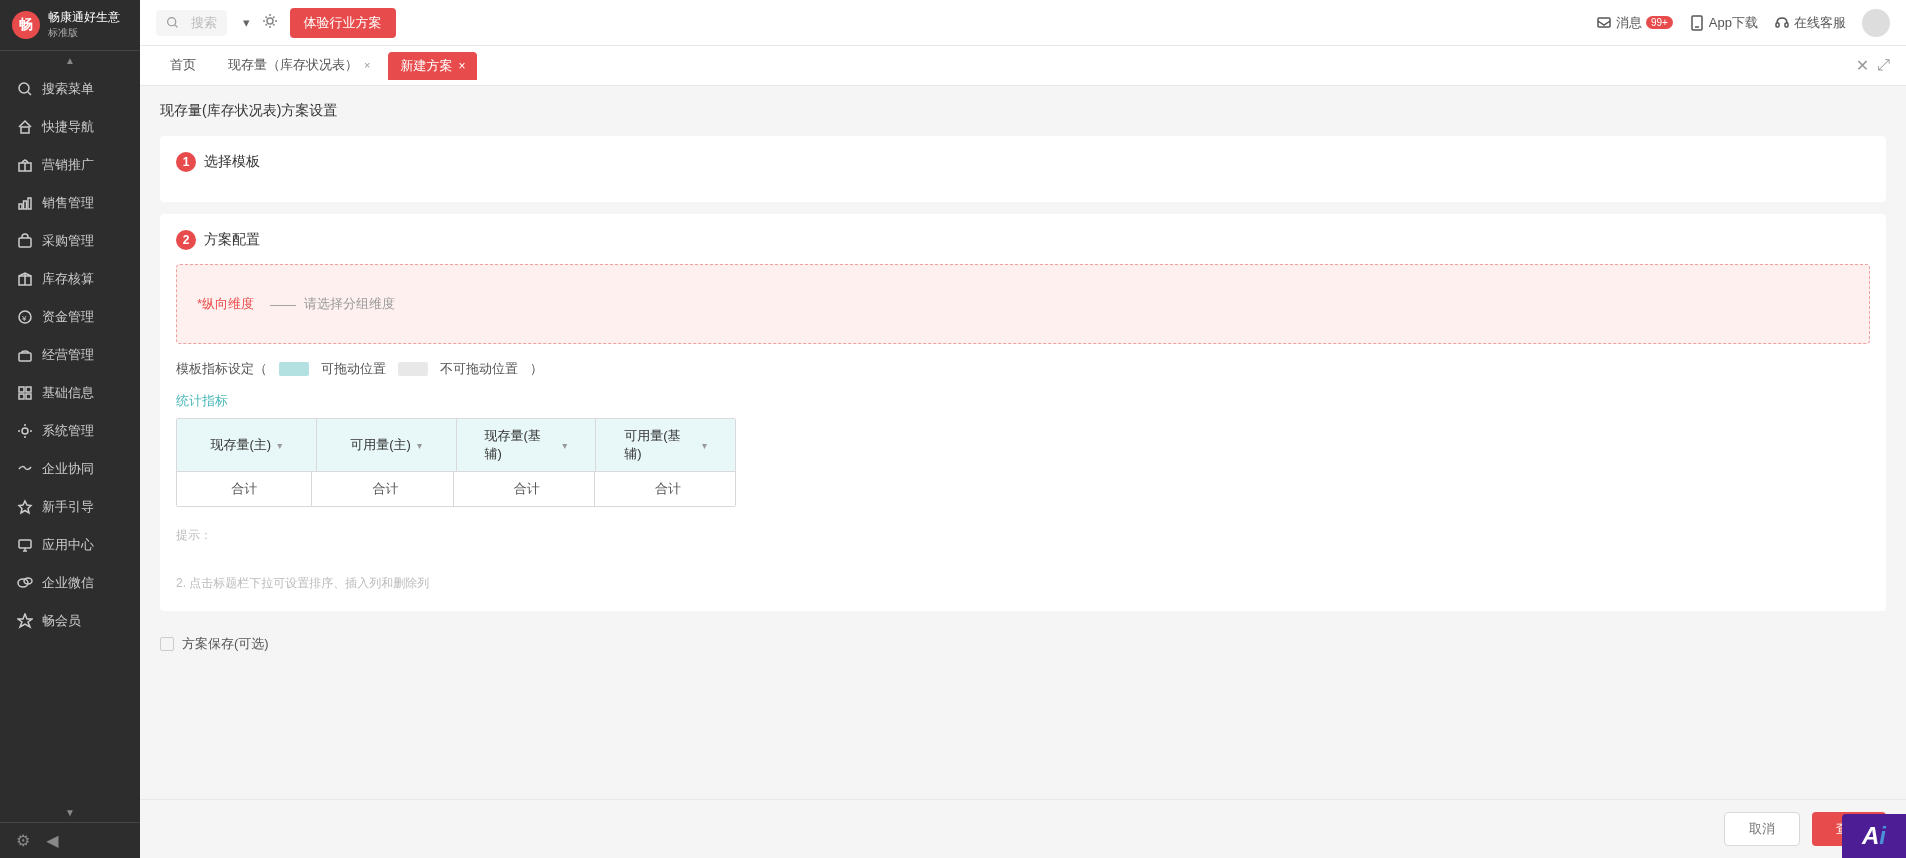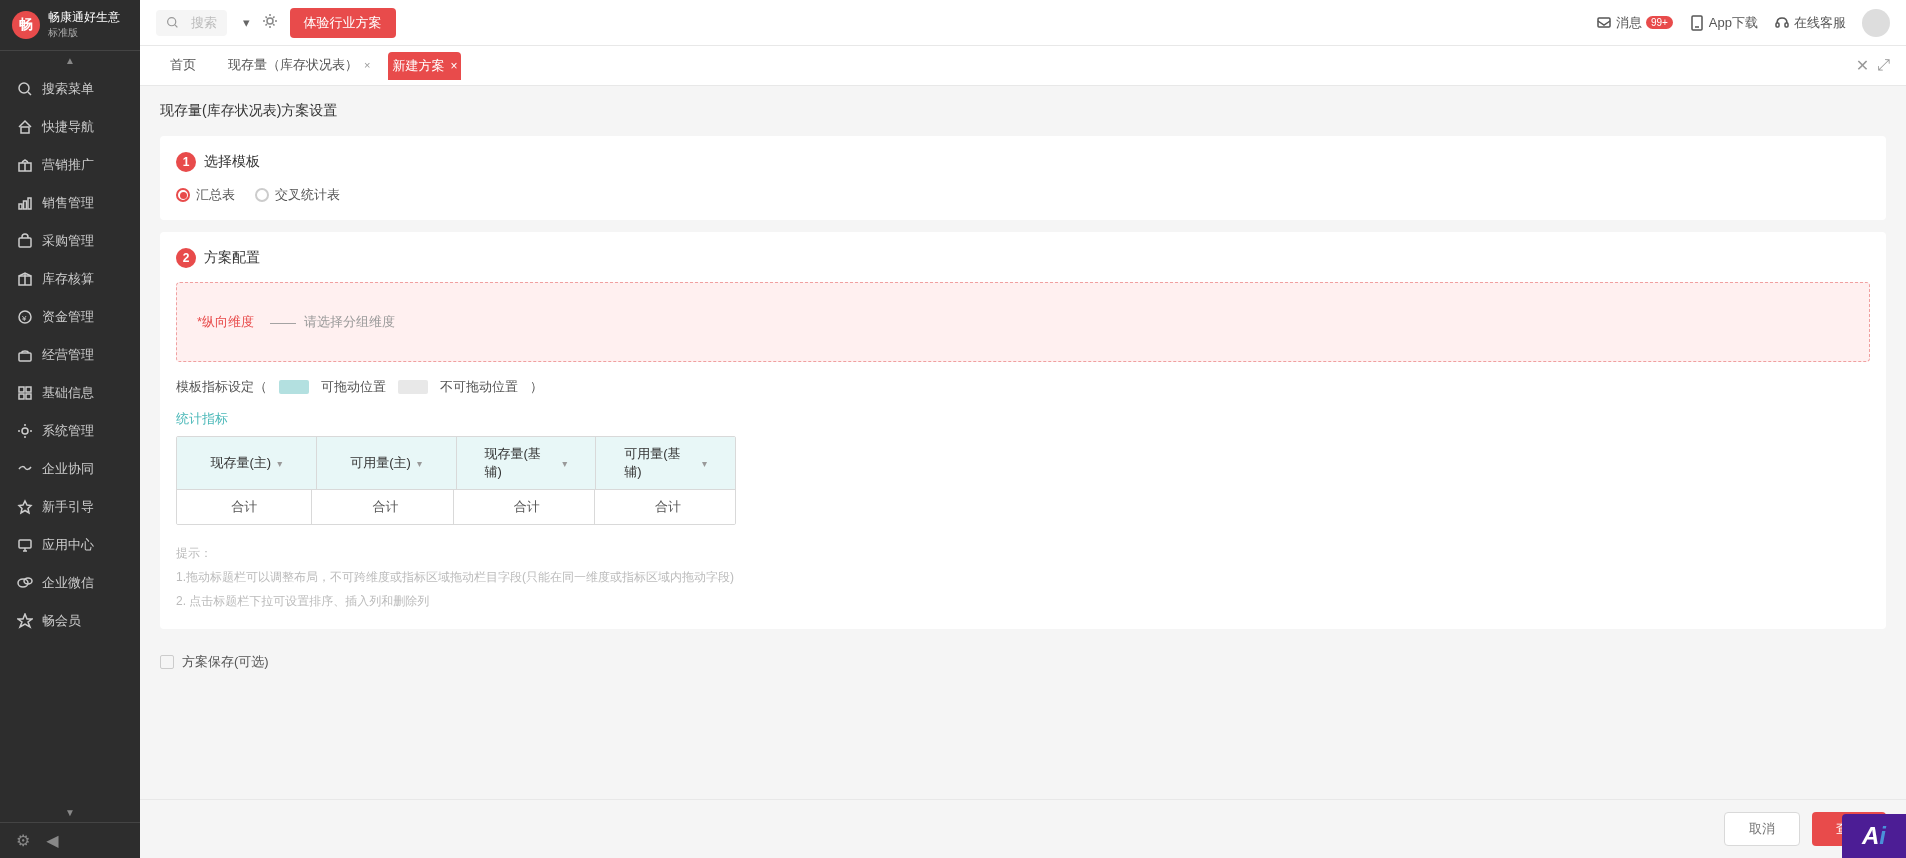--- a/index.html
+++ b/index.html
@@ -100,21 +100,21 @@
       padding: 8px 14px;
       cursor: pointer;
       font-size: 13px;
       color: #555;
       border-bottom: 2px solid transparent;
       display: flex; align-items: center; gap: 6px;
     }
     .tab-close { color: #999; font-size: 11px; cursor: pointer; }
     .tab-new {
       background: #e84b4b; color: #fff;
-      padding: 5px 4px; border-radius: 4px 4px 0 0;
+      padding: 5px 12px; border-radius: 4px 4px 0 0;
       font-size: 13px; cursor: pointer;
       display: flex; align-items: center; gap: 6px;
     }
     .tabs-right { margin-left: auto; display: flex; gap: 8px; }
     .tabs-icon { color: #999; cursor: pointer; font-size: 16px; }
 
     
     .content {
       flex: 1;
       overflow-y: auto;
@@ -456,30 +456,20 @@
     </div>
   </div>
 
   <div class="content">
     <div class="content-title">现存量(库存状况表)方案设置</div>
 
     <div class="section">
       <div class="section-header">
         <div class="section-num">1</div>
         <div class="section-title">选择模板</div>
-      </div>
-      <div class="radio-group">
-        <div class="radio-item">
-          <div class="radio-circle checked"></div>
-          <span>汇总表</span>
-        </div>
-        <div class="radio-item">
-          <div class="radio-circle"></div>
-          <span>交叉统计表</span>
-        </div>
       </div>
     </div>
 
     <div class="section">
       <div class="section-header">
         <div class="section-num">2</div>
         <div class="section-title">方案配置</div>
       </div>
 
       <div class="dimension-area">
@@ -524,21 +514,20 @@
           <div class="stat-col-cell">合计</div>
           <div class="stat-col-cell">合计</div>
           <div class="stat-col-cell">合计</div>
           <div class="stat-col-cell">合计</div>
         </div>
       </div>
 
       <div class="tips-area">
         <span>提示：</span>
         <br>
-        <span>1.拖动标题栏可以调整布局，不可跨维度或指标区域拖动栏目字段(只能在同一维度或指标区域内拖动字段)</span>
         <br>
         <span>2. 点击标题栏下拉可设置排序、插入列和删除列</span>
       </div>
     </div>
 
     <div class="save-row">
       <div class="checkbox-box"></div>
       <span>方案保存(可选)</span>
     </div>
   </div>

